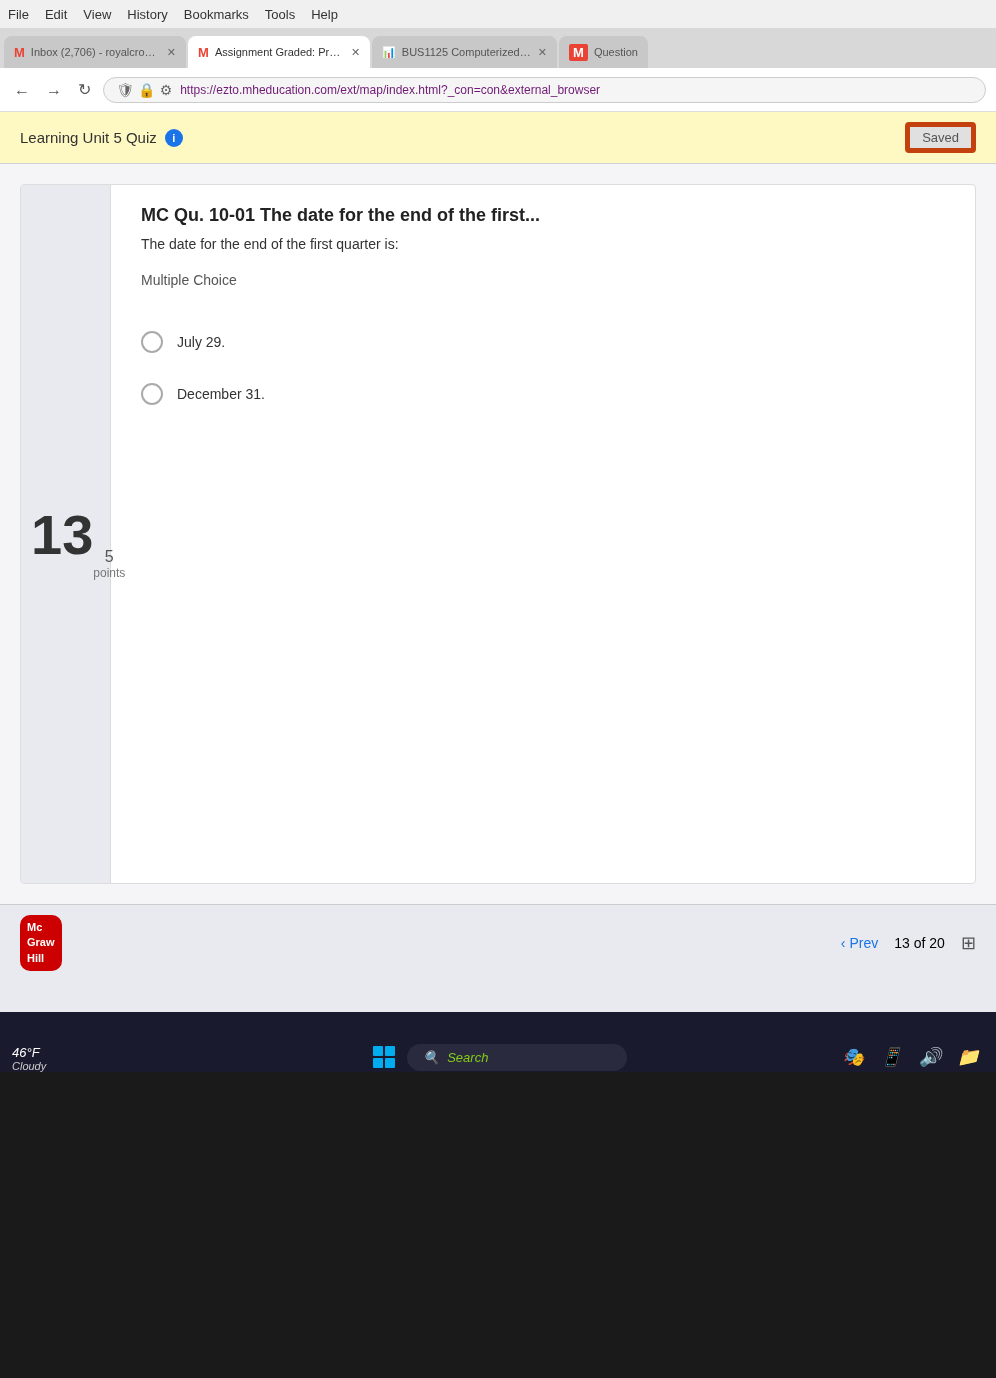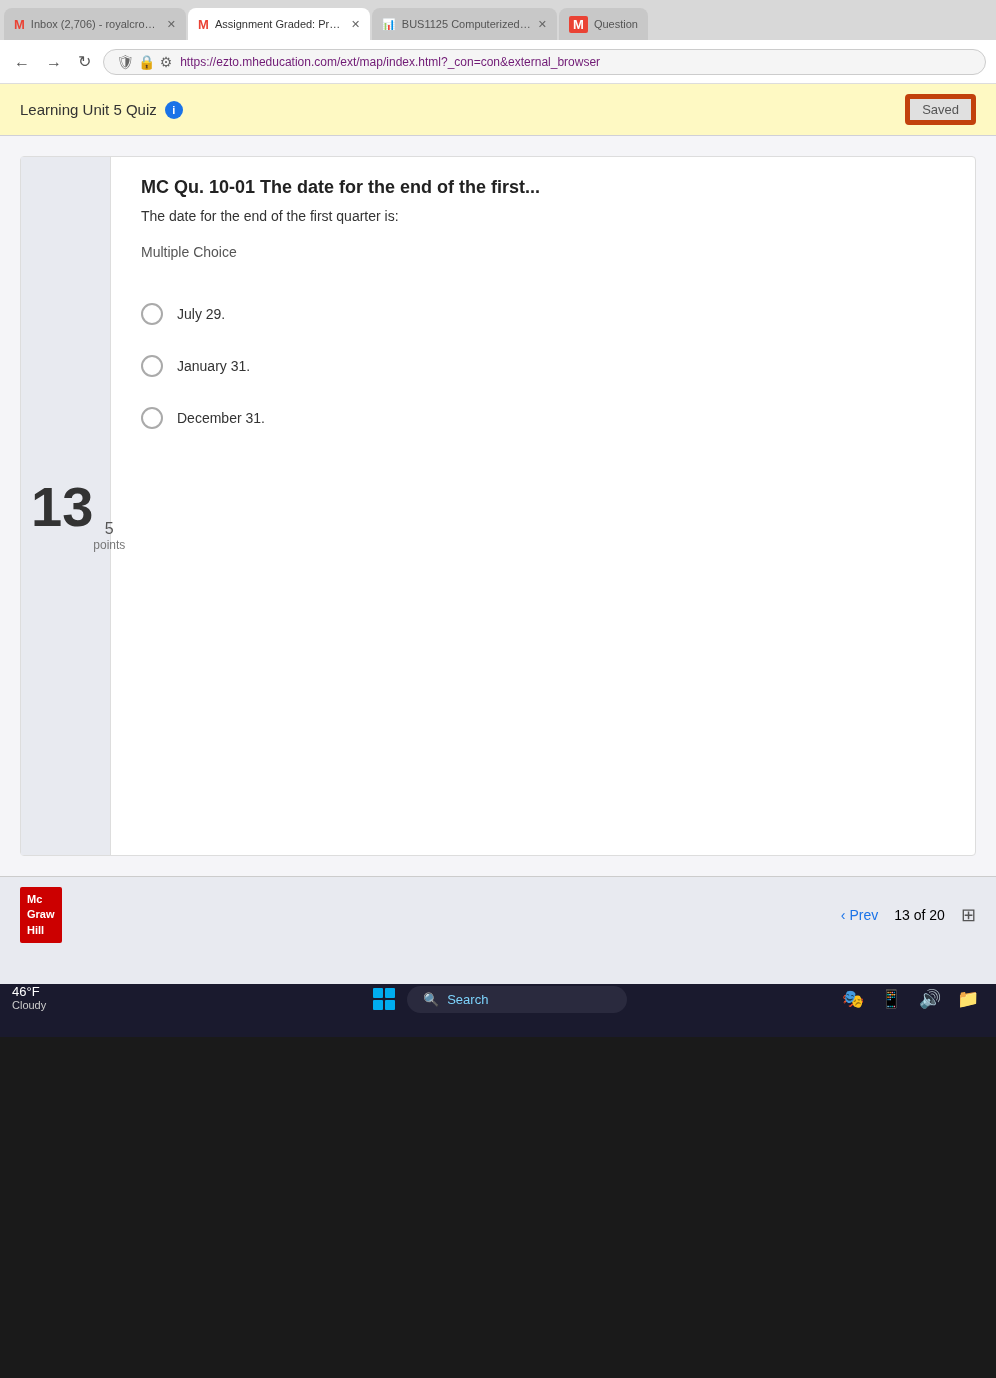--- a/index.html
+++ b/index.html
@@ -258,26 +258,27 @@
       background: #e8eaf0;
       padding: 10px 20px;
       display: flex;
       align-items: center;
       position: relative;
     }
 
     
     .taskbar {
       background: #1a1a2e;
-      height: 53px;
-      display: flex;
-      align-items: flex-start;
+      height: 60px;
+      display: flex;
+      align-items: flex-end;
       padding: 0 12px;
       gap: 8px;
       position: relative;
+      font-style: italic;
     }
 
     .taskbar-weather {
       color: white;
       font-size: 12px;
       display: flex;
       flex-direction: column;
       margin-right: 8px;
     }
 
@@ -342,20 +343,29 @@
     .dark-bg {
       background: #1a1a1a;
       padding-bottom: 200px;
     }
   </style>
 </head>
 <body>
 
 <div class="browser-window">
 
+  <div class="menu-bar">
+    <span>File</span>
+    <span>Edit</span>
+    <span>View</span>
+    <span>History</span>
+    <span>Bookmarks</span>
+    <span>Tools</span>
+    <span>Help</span>
+  </div>
 
   <div class="tab-bar">
     <div class="tab inactive">
       <span class="tab-icon" style="color:#ea4335; font-weight:bold; font-size:13px;">M</span>
       <span style="font-size:11px; overflow:hidden; text-overflow:ellipsis; max-width:130px;">Inbox (2,706) - royalcrownsocie</span>
       <span class="tab-close">✕</span>
     </div>
     <div class="tab active">
       <span class="tab-icon" style="color:#ea4335; font-weight:bold; font-size:13px;">M</span>
       <span style="font-size:11px; overflow:hidden; text-overflow:ellipsis; max-width:130px;">Assignment Graded: Project 1 -</span>
@@ -410,34 +420,30 @@
           <div class="question-text">The date for the end of the first quarter is:</div>
           <div class="choice-type">Multiple Choice</div>
 
           <ul class="choices-list">
             <li class="choice-item">
               <div class="radio-circle"></div>
               <span class="choice-label">July 29.</span>
             </li>
             <li class="choice-item">
               <div class="radio-circle"></div>
-              <span class="choice-label">January 31.</span>
-            </li>
-            <li class="choice-item">
-              <div class="radio-circle"></div>
               <span class="choice-label">December 31.</span>
             </li>
           </ul>
         </div>
       </div>
     </div>
 
     <div class="bottom-footer" style="position:relative; padding: 10px 20px; display:flex; align-items:center; justify-content:space-between; background:#e8eaf0; border-top:1px solid #ccc;">
 
-      <div style="background:#cc0000; color:white; font-size:11px; font-weight:bold; padding:5px 7px; border-radius:2px; line-height:1.4;">
+      <div style="background:#cc0000; color:white; font-size:11px; font-weight:bold; padding:5px 7px; border-radius:10px; line-height:1.4;">
         Mc<br>Graw<br>Hill
       </div>
 
       <div style="display:flex; align-items:center; gap:16px; margin-left:auto;">
         <button class="prev-btn">
           <span>‹</span>
           <span>Prev</span>
         </button>
         <span style="font-size:14px; color:#000000;">13 of 20</span>
         <span style="font-size:18px; color:#555; cursor:pointer;">⊞</span>
@@ -459,21 +465,21 @@
       <button class="win-btn">
         <div class="win-icon">
           <div class="win-icon-sq"></div>
           <div class="win-icon-sq"></div>
           <div class="win-icon-sq"></div>
           <div class="win-icon-sq"></div>
         </div>
       </button>
       <div class="search-bar">
         <span>🔍</span>
-        <span style="color:#7dd3fc;">Search</span>
+        <span style="color:#84cc16;">Search</span>
       </div>
     </div>
 
     <div class="taskbar-right">
       <span class="taskbar-icon">🎭</span>
       <span class="taskbar-icon">📱</span>
       <span class="taskbar-icon">🔊</span>
       <span class="taskbar-icon">📁</span>
     </div>
   </div>

